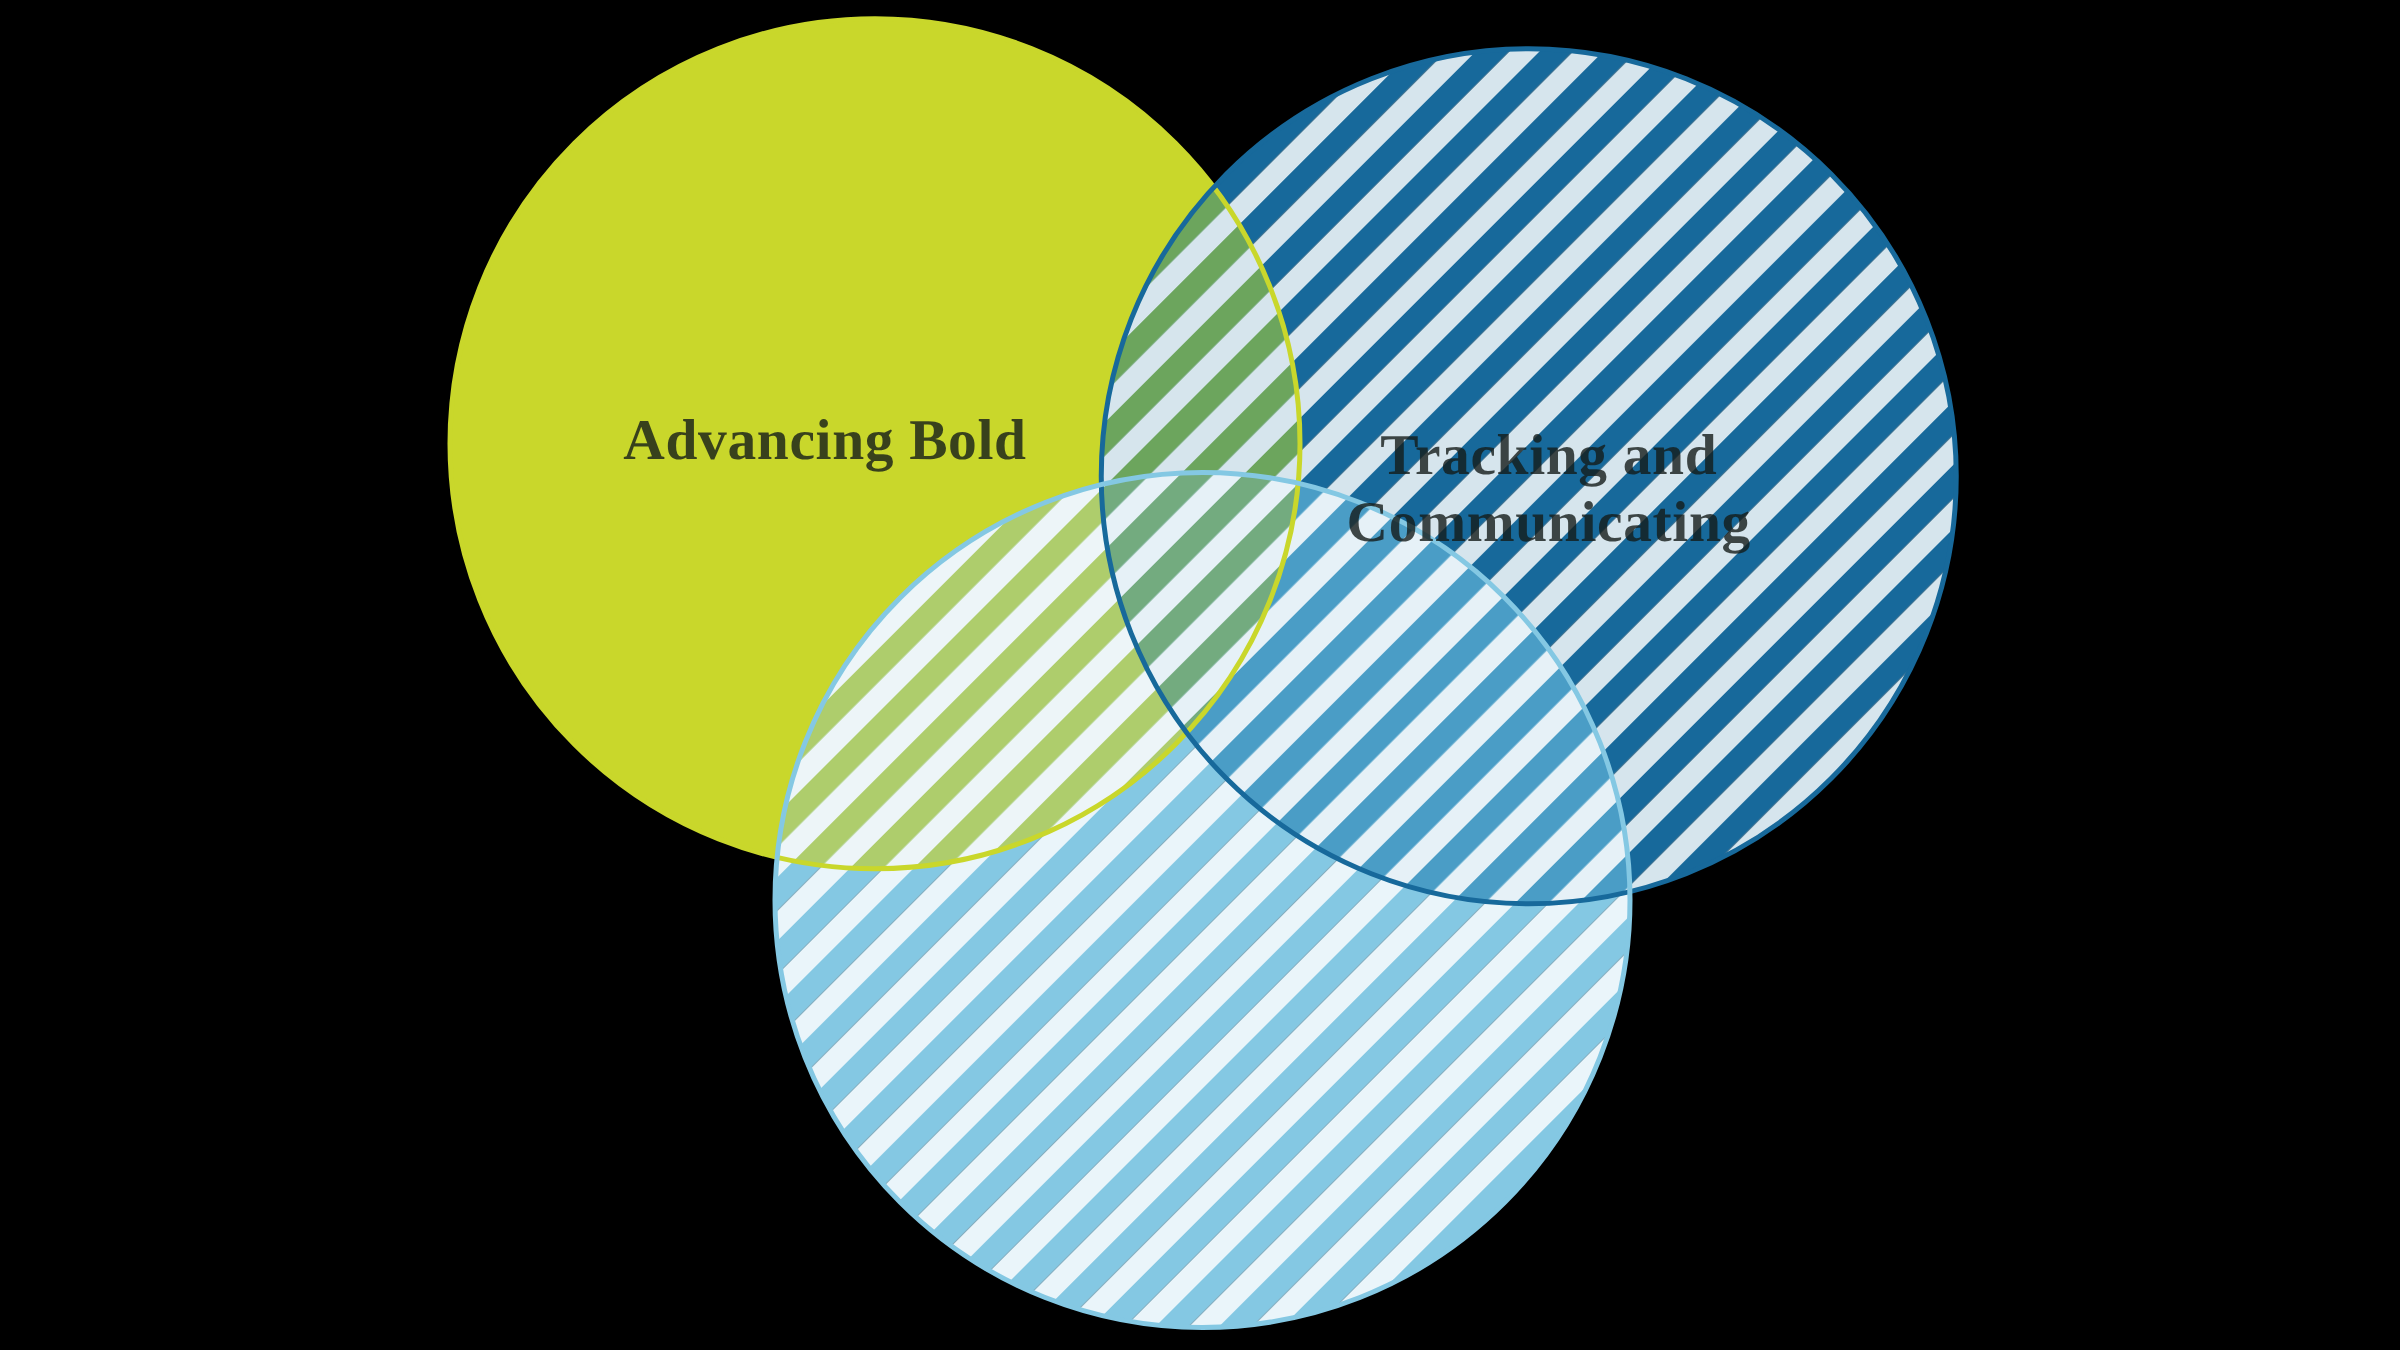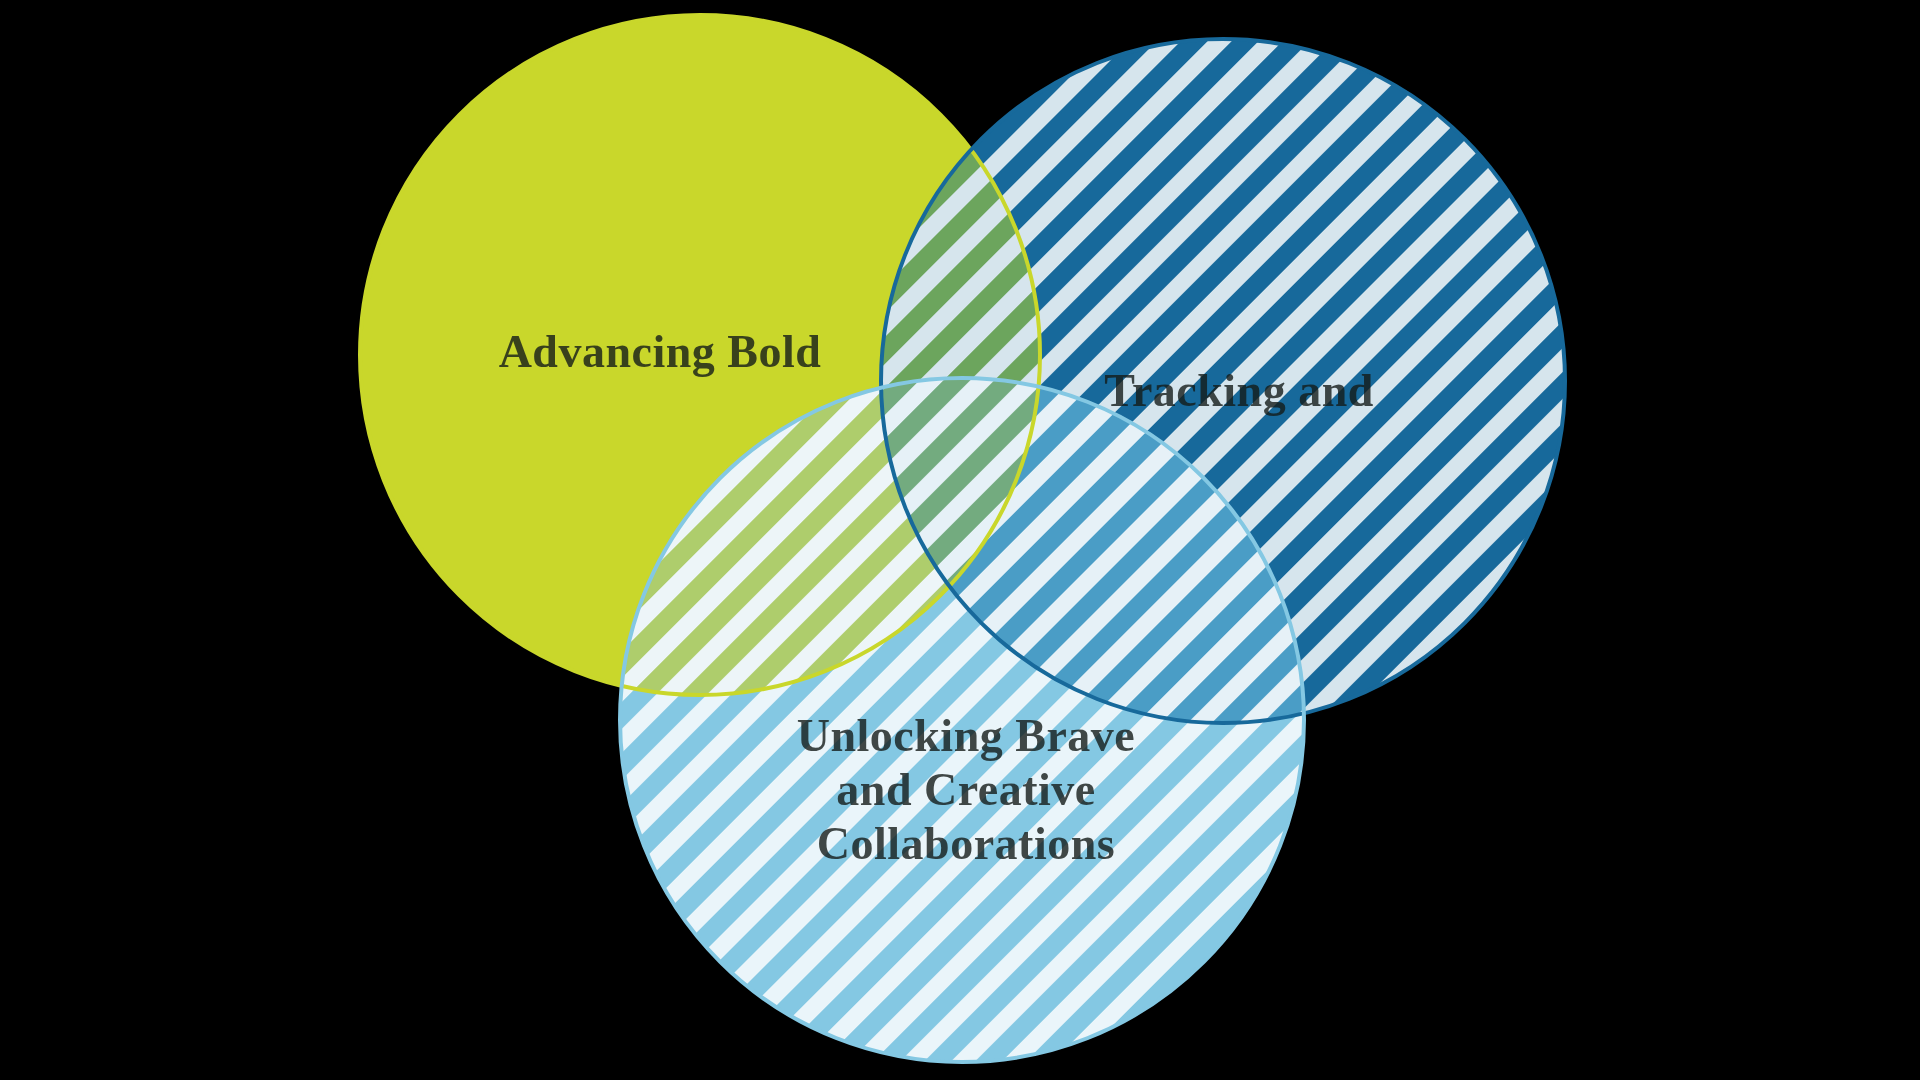--- a/index.html
+++ b/index.html
@@ -110,21 +110,17 @@
     <circle class="rim" cx="1223" cy="381" r="342" stroke="#17699b"></circle>
     <circle class="rim" cx="962" cy="720" r="342" stroke="#84c8e3"></circle>
   </svg>
 
   <div class="venn-label label-a">
     <div>Advancing Bold</div>
   </div>
 
   <div class="venn-label label-b">
     <div>Tracking and</div>
+    <div>Communicating</div>
   </div>
 
-  <div class="venn-label label-c">
-    <div>Unlocking Brave</div>
-    <div>and Creative</div>
-    <div>Collaborations</div>
-  </div>
 
 </div>
 
 </body></html>

